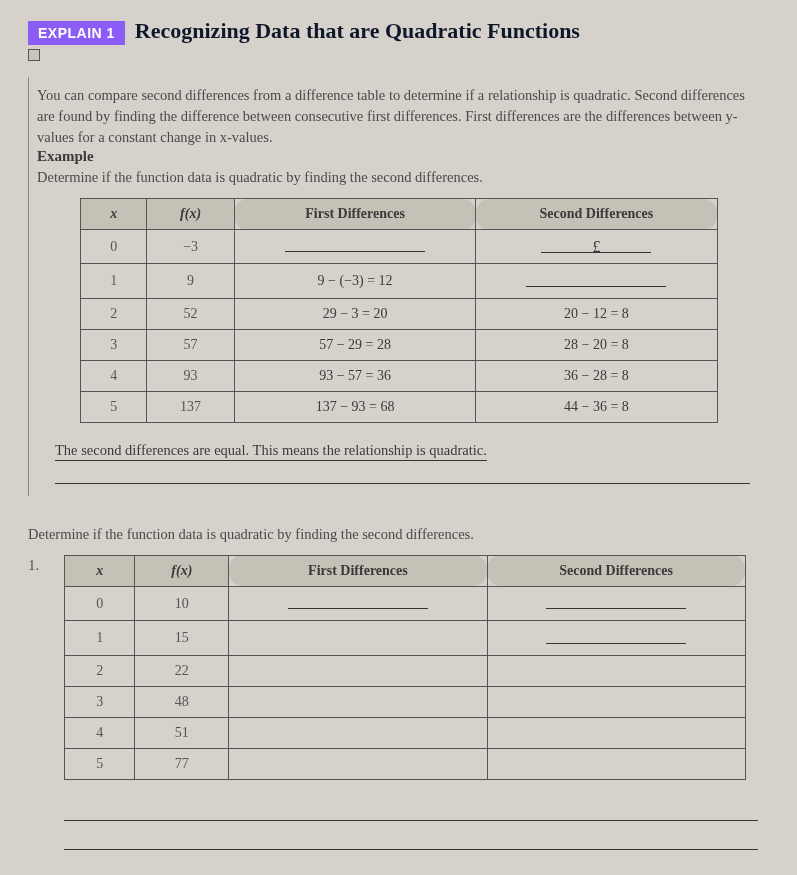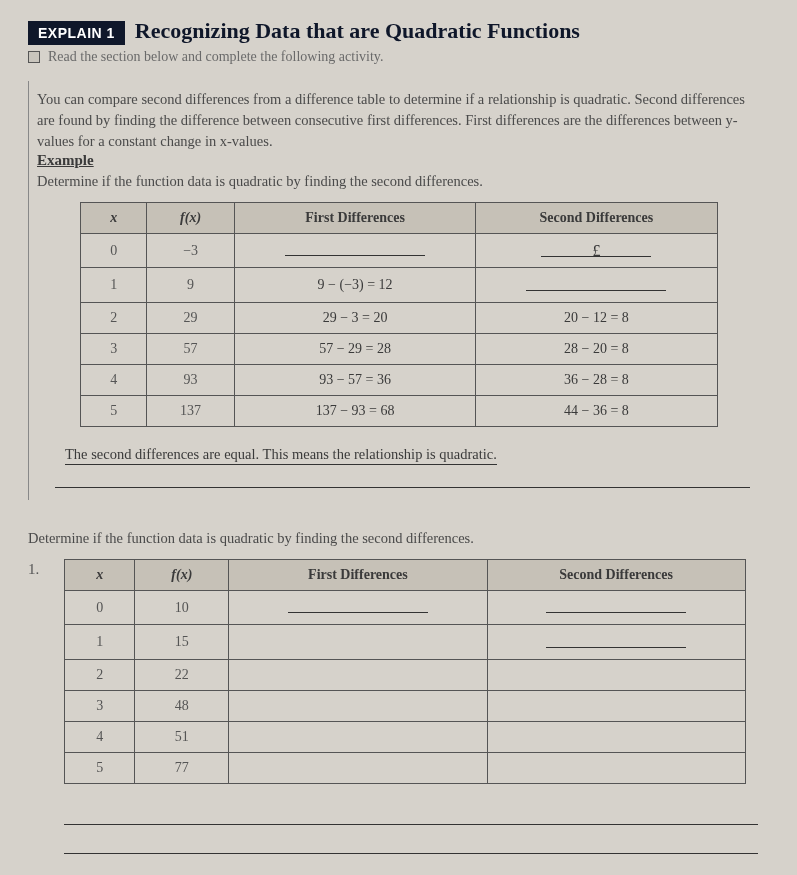--- a/index.html
+++ b/index.html
@@ -13,21 +13,21 @@
   .page {
     padding: 18px 28px 20px 28px;
   }
   .header-line {
     display: flex;
     align-items: baseline;
     gap: 10px;
     margin-bottom: 4px;
   }
   .explain-badge {
-    background: #0f172a;
+    background: #8b5cf6;
     color: #fff;
     font-family: Arial, sans-serif;
     font-weight: bold;
     font-size: 14px;
     padding: 4px 10px;
     letter-spacing: 0.5px;
   }
   .heading {
     font-size: 22px;
     color: #0f172a;
@@ -54,21 +54,20 @@
   }
   .para {
     font-size: 14.5px;
     color: #4a4a4a;
     line-height: 1.45;
   }
   .example-label {
     font-weight: bold;
     font-size: 15px;
     margin-bottom: 2px;
-    text-decoration: underline;
   }
   table.diff {
     border-collapse: collapse;
     margin: 10px auto 18px auto;
     width: 88%;
     font-size: 14px;
   }
   table.diff th, table.diff td {
     border: 1px solid #555;
     padding: 7px 8px;
@@ -84,38 +83,38 @@
     width: 60px;
   }
   table.diff th.fx {
     font-style: italic;
     width: 80px;
     margin-top: 18px;
   }
   table.diff td.x, table.diff td.fx {
     color: #555;
   }
-  .wide { width: 220px; }
+  .wide { width: 220px; border-radius: 14px; }
   .underline-blank {
     display: inline-block;
     border-bottom: 1px solid #333;
     min-width: 140px;
     height: 1.1em;
   }
   .ampersand {
     font-family: 'Brush Script MT', cursive;
     font-size: 16px;
   }
   .conclusion {
     font-size: 14.5px;
     color: #3a3a3a;
     border-bottom: 1px solid #333;
     display: inline-block;
     padding-bottom: 1px;
-    margin-left: 28px;
+    margin-left: 18px;
   }
   .rule-full {
     border-bottom: 1px solid #333;
     width: 96%;
     margin: 22px 0 0 18px;
   }
   .section2 {
     margin-top: 28px;
     font-size: 14.5px;
   }
@@ -138,21 +137,20 @@
 <body>
 
 <div class="page">
 
   <div class="header-line">
     <span class="explain-badge">EXPLAIN 1</span>
     <span class="heading">Recognizing Data that are Quadratic Functions</span>
   </div>
   <div class="instr-line">
     <span class="checkbox"></span>
-    <span>Read the section below and complete the following activity.</span>
   </div>
 
   <div class="box">
     <div class="para">You can compare second differences from a difference table to determine if a relationship is quadratic. Second differences are found by finding the difference between consecutive first differences. First differences are the differences between y-values for a constant change in x-values.</div>
 
     <div class="example-label">Example</div>
     <div class="para" style="margin-bottom:4px">Determine if the function data is quadratic by finding the second differences.</div>
 
     <table class="diff">
       <thead>
@@ -171,21 +169,21 @@
           <td><span class="underline-blank" style="min-width:110px;text-align:center"><span class="ampersand">£</span></span></td>
         </tr>
         <tr>
           <td class="x">1</td>
           <td class="fx">9</td>
           <td>9 − (−3) = 12</td>
           <td><span class="underline-blank"></span></td>
         </tr>
         <tr>
           <td class="x">2</td>
-          <td class="fx">29</td>
+          <td class="fx">52</td>
           <td>29 − 3 = 20</td>
           <td>20 − 12 = 8</td>
         </tr>
         <tr>
           <td class="x">3</td>
           <td class="fx">57</td>
           <td>57 − 29 = 28</td>
           <td>28 − 20 = 8</td>
         </tr>
         <tr>

